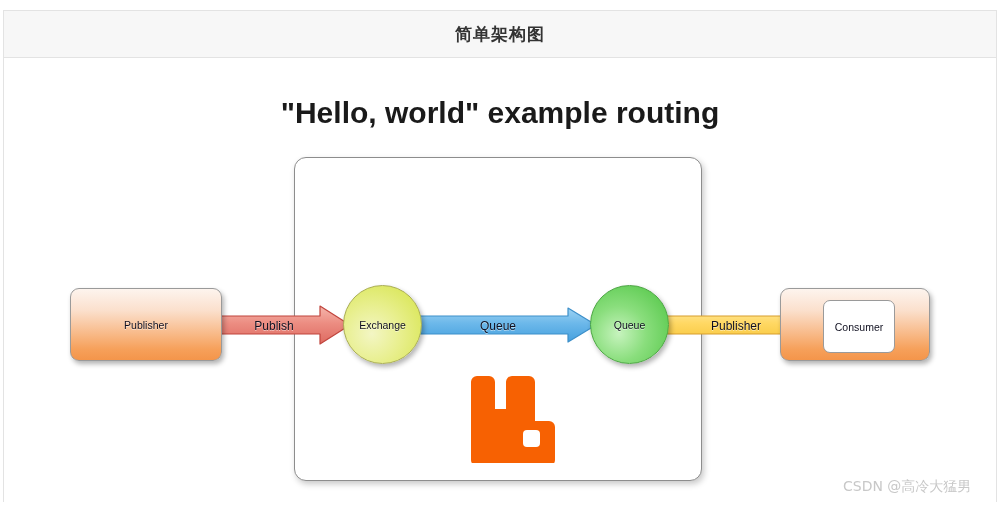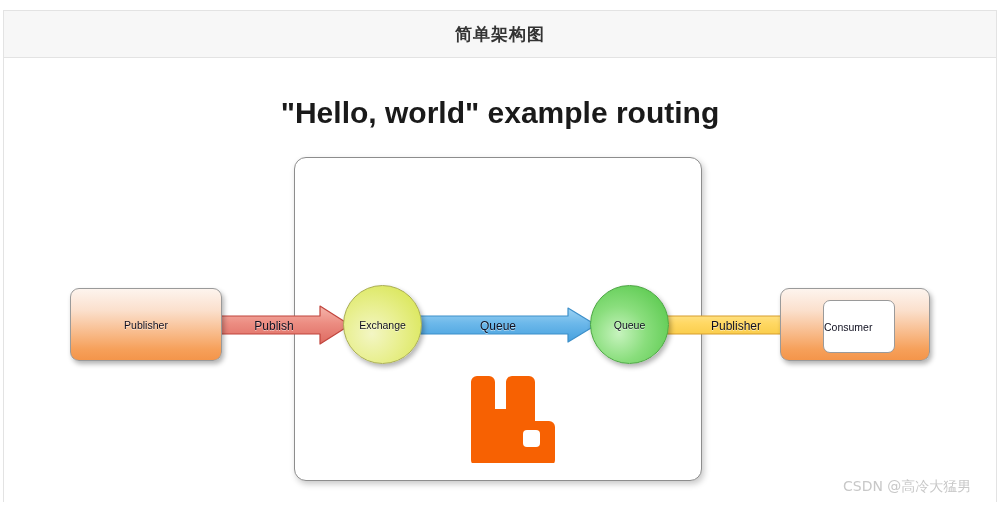--- a/index.html
+++ b/index.html
@@ -122,21 +122,21 @@
     position: absolute;
     left: 42px;
     top: 11px;
     width: 70px;
     height: 51px;
     background: #ffffff;
     border: 1px solid #9a9a9a;
     border-radius: 7px;
     display: flex;
     align-items: center;
-    justify-content: flex-start;
+    justify-content: center;
   }
 
   .node-label {
     font-size: 10.5px;
     color: #101020;
     font-family: "Liberation Sans", "DejaVu Sans", sans-serif;
     text-shadow: 0 1px 0 rgba(255,255,255,0.55);
     white-space: nowrap;
   }
 

